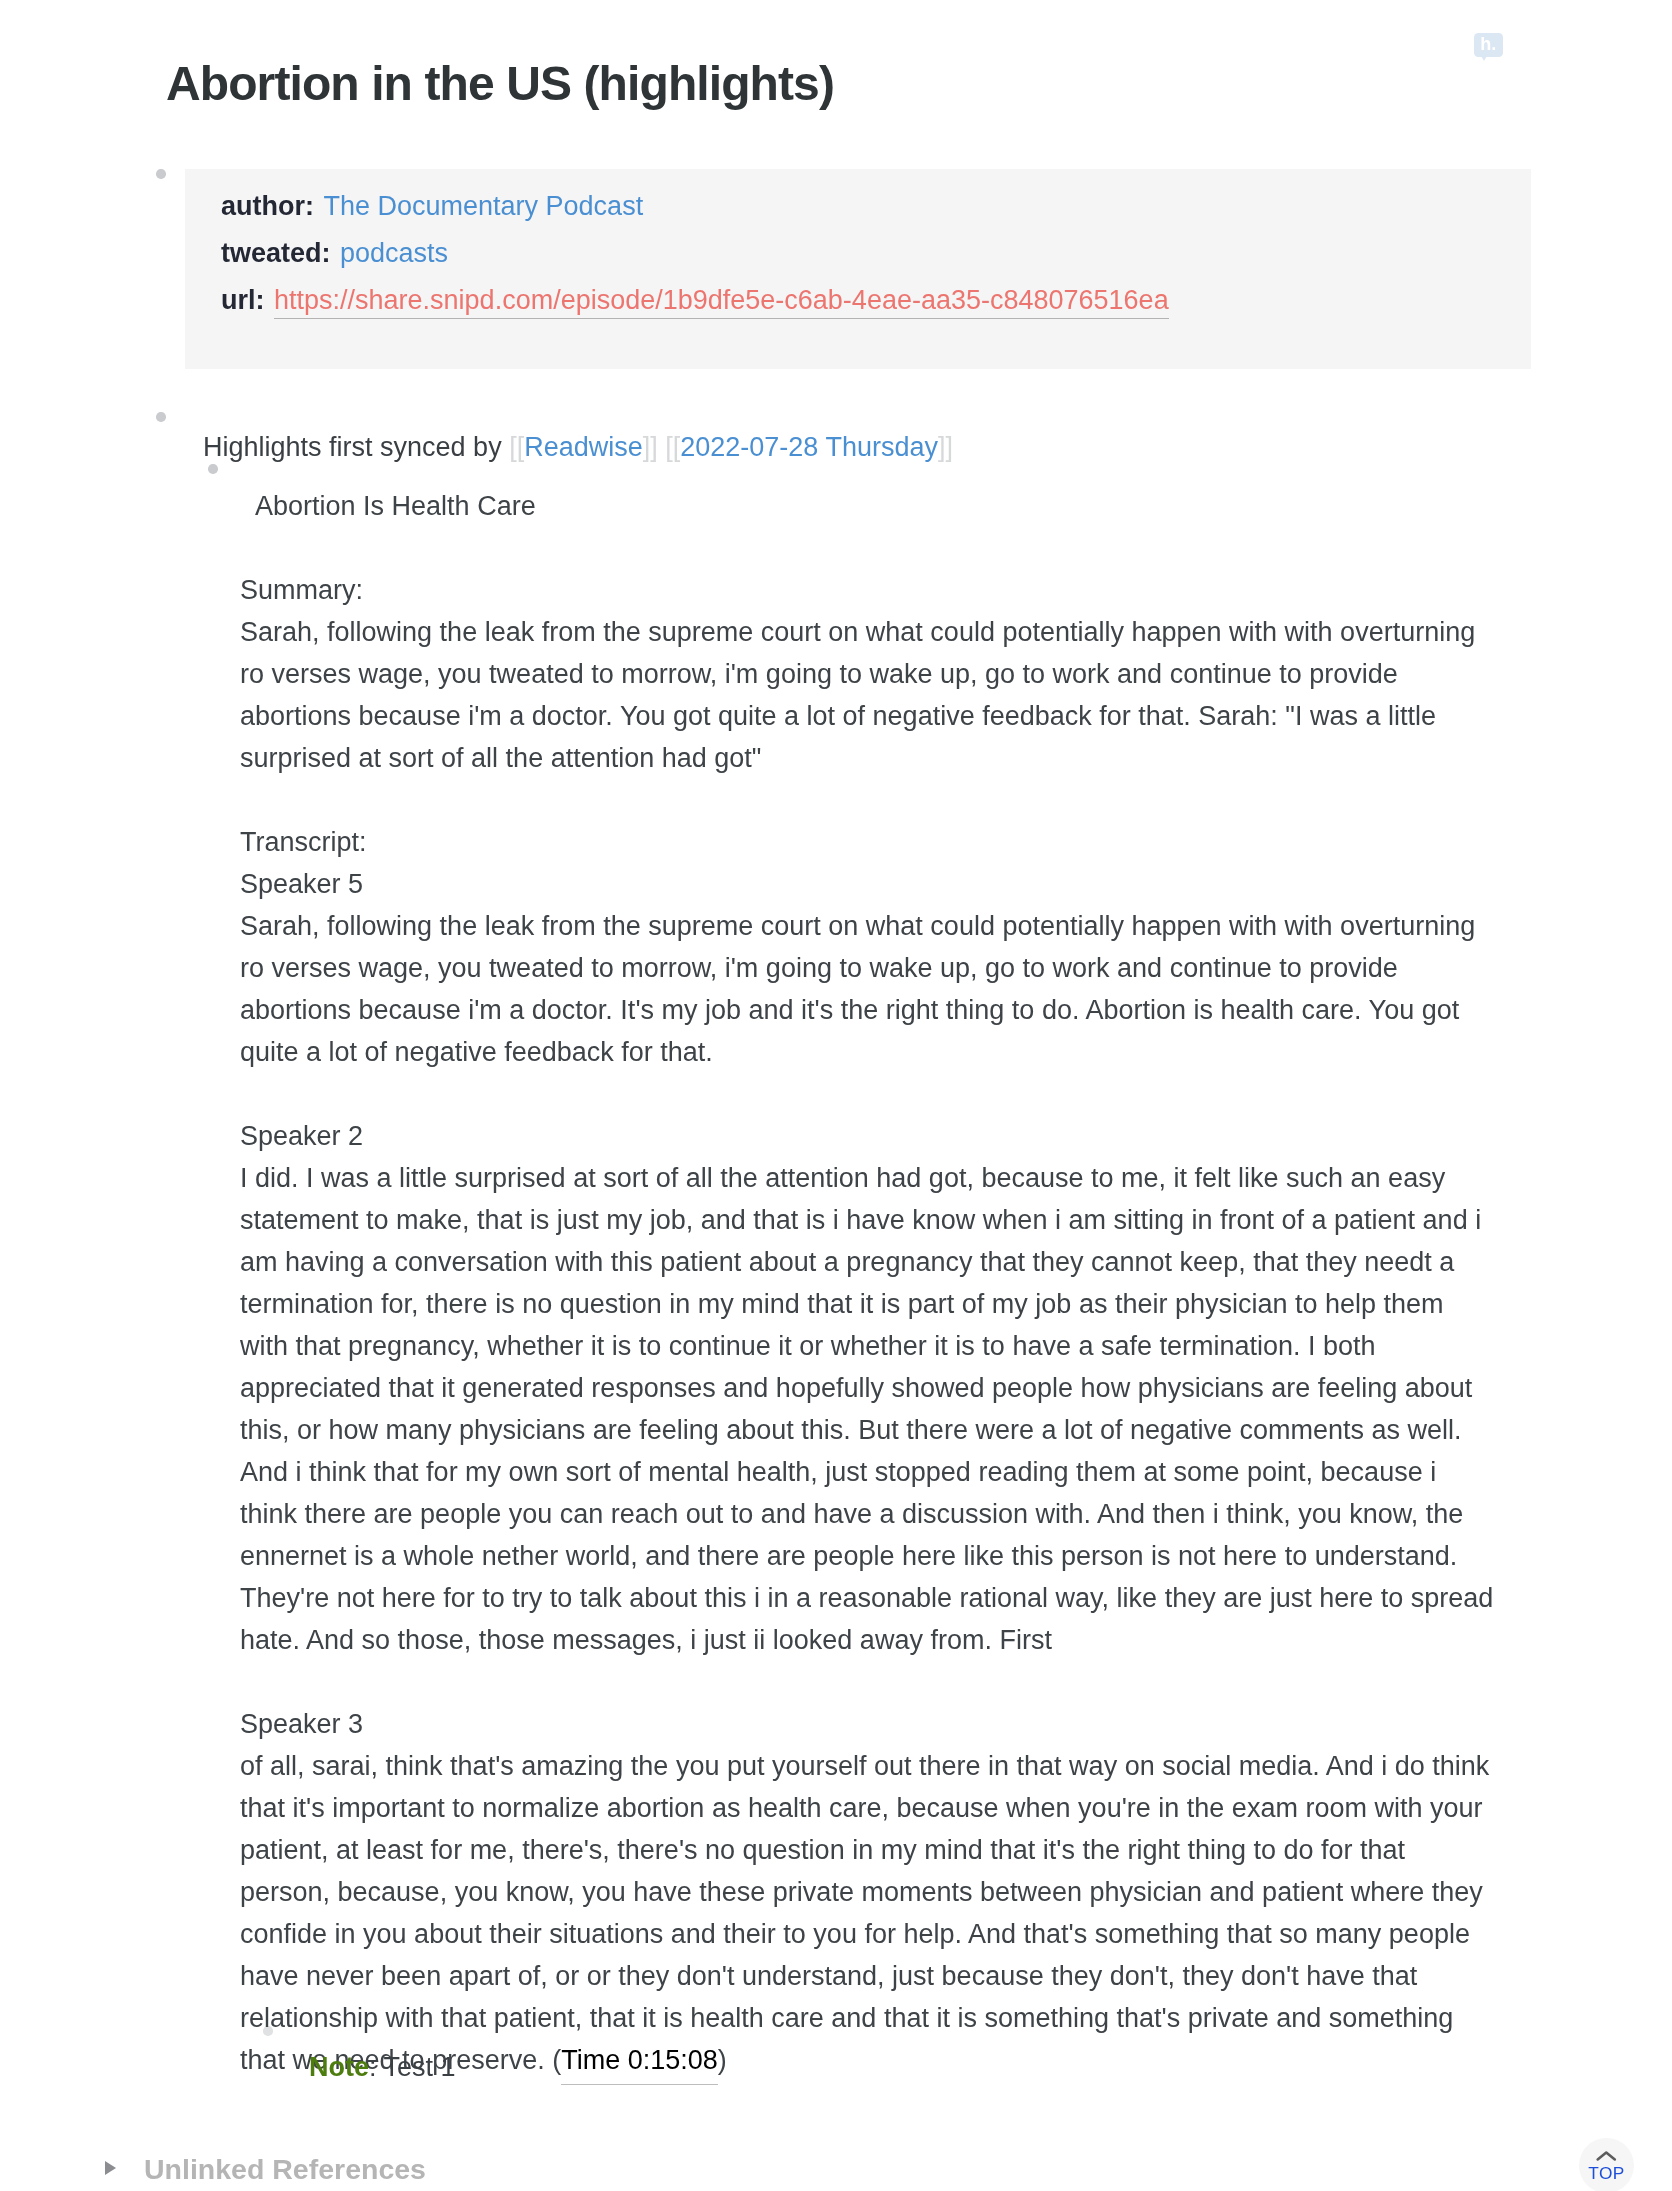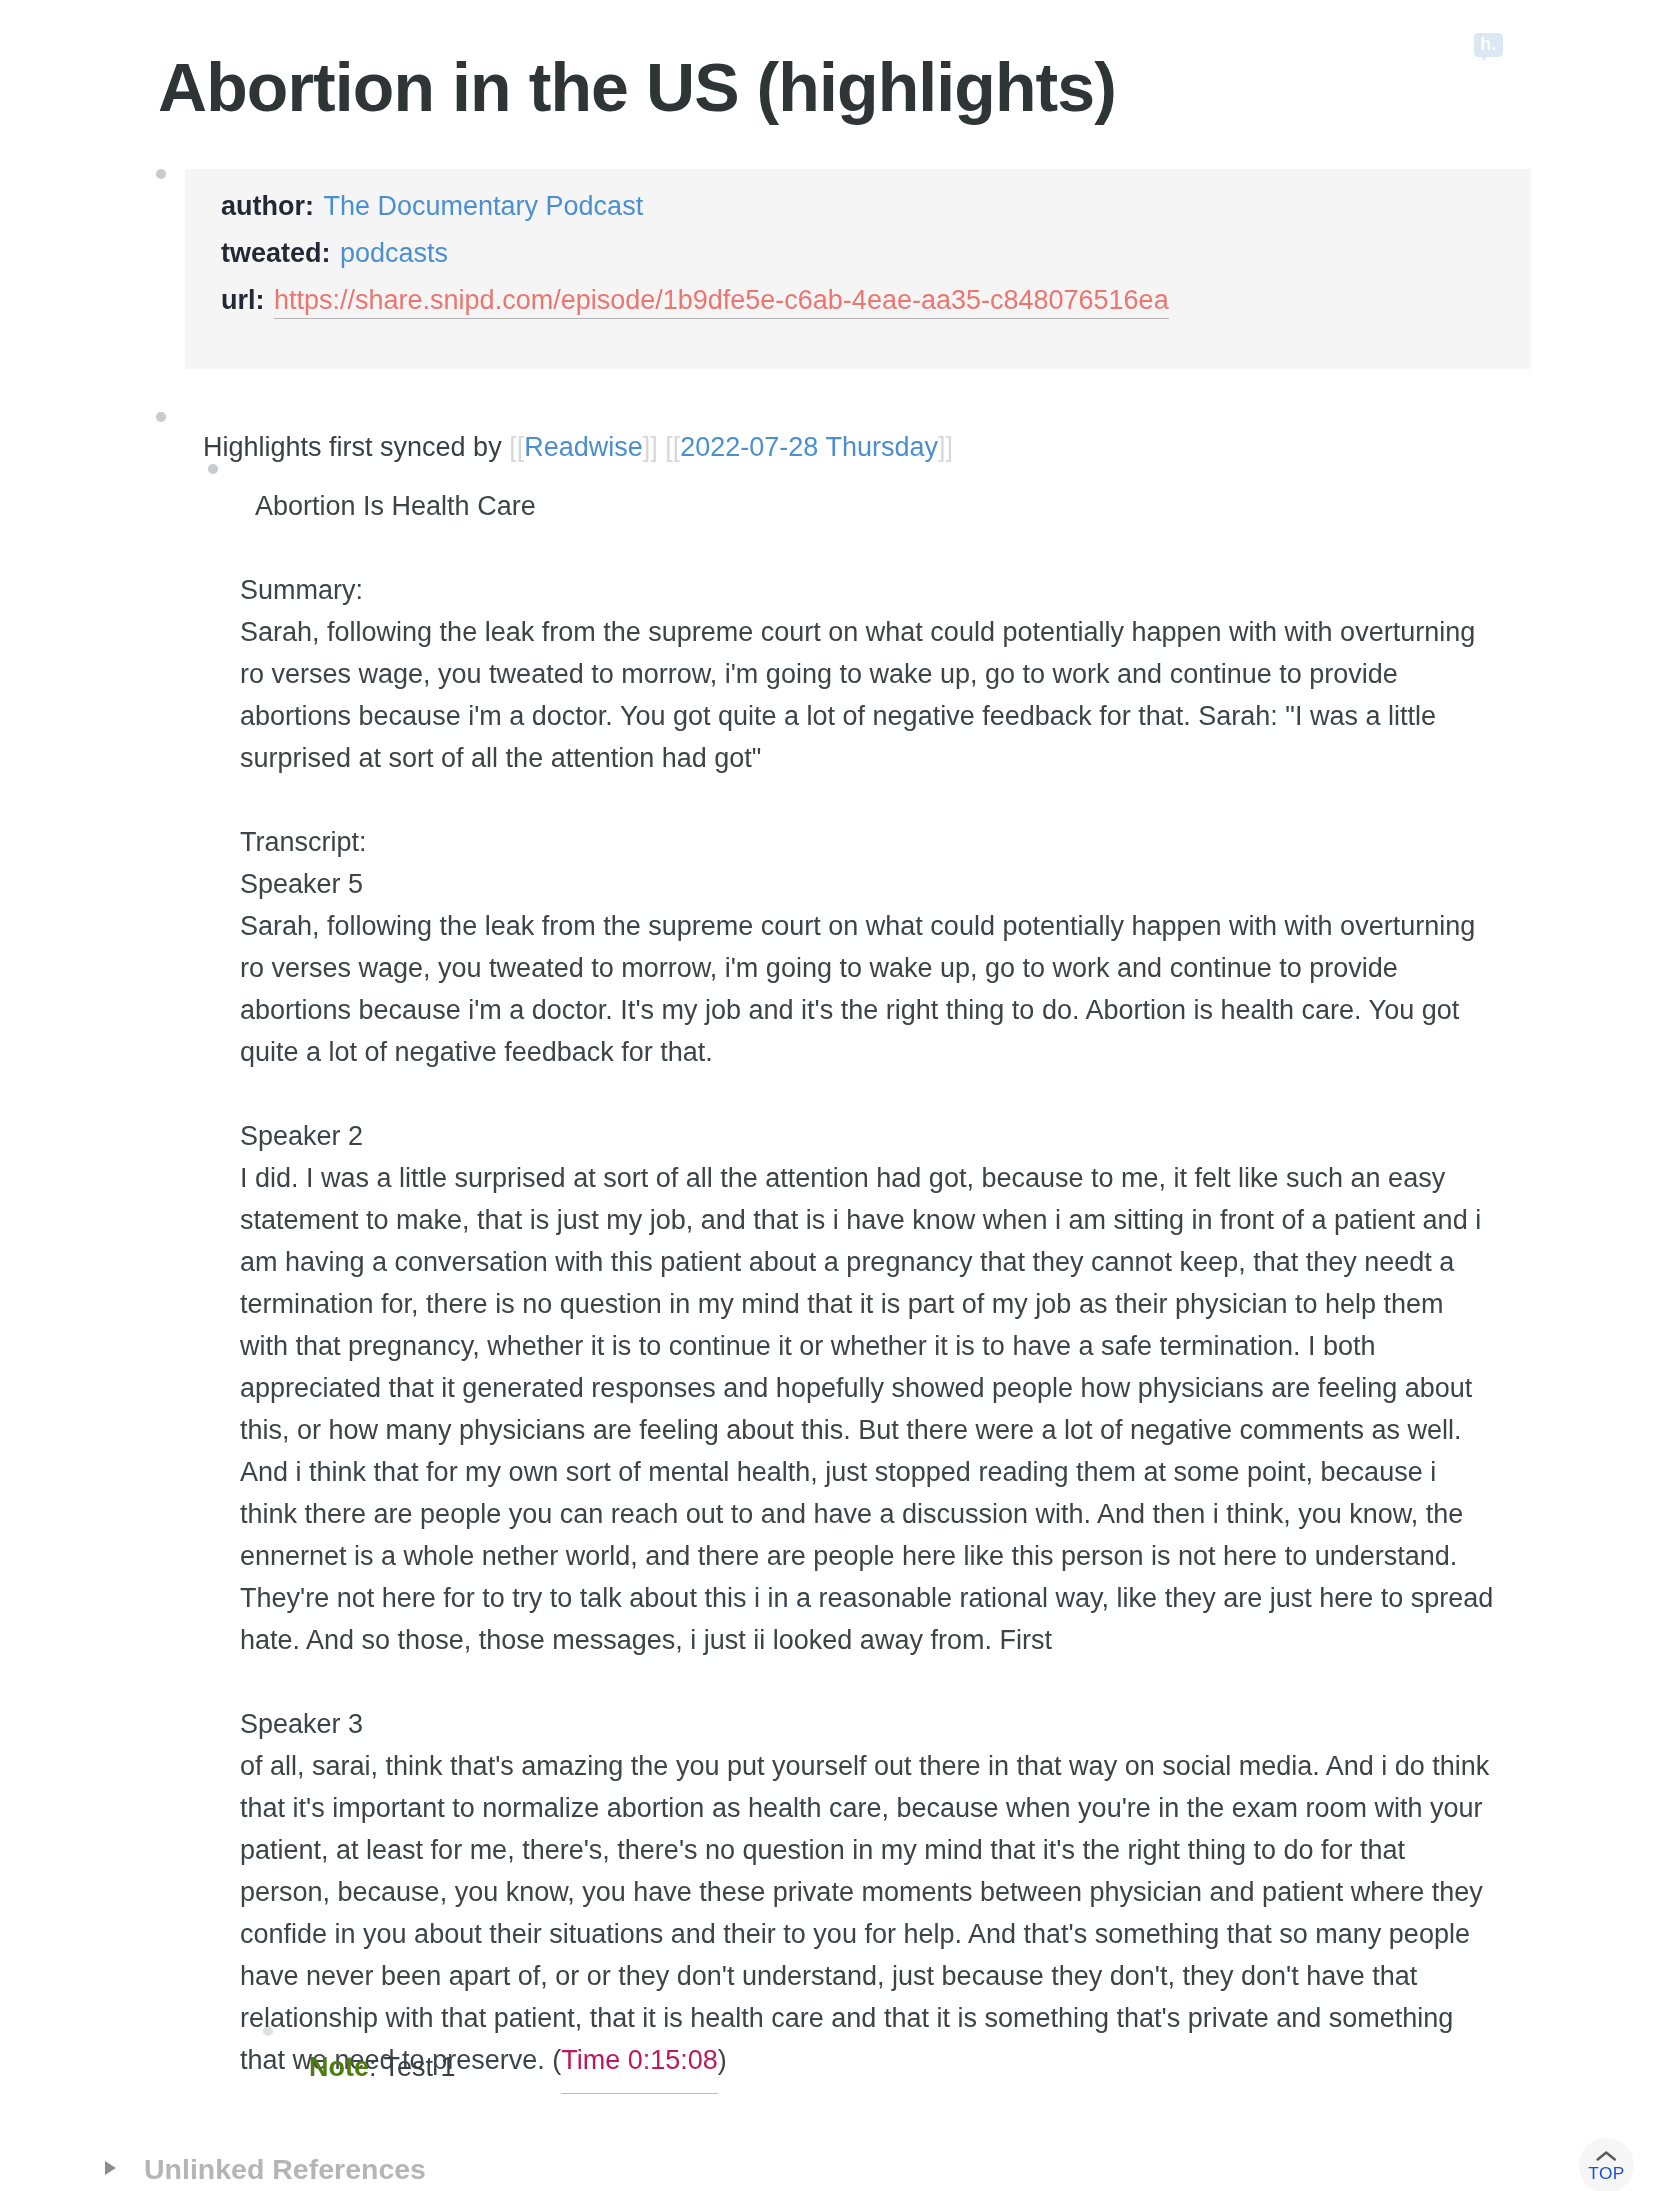--- a/index.html
+++ b/index.html
@@ -9,24 +9,24 @@
     font-family: "Liberation Sans", "DejaVu Sans", sans-serif;
     position: relative;
     overflow: hidden;
     color: #3e4348;
   }
   .abs { position: absolute; }
 
   
   .page-title {
     left: 150px; top: 40px;
-    font-size: 68px; font-weight: 700;
+    font-size: 48px; font-weight: 700;
     letter-spacing: -0.9px;
     color: #2f3437;
-    margin: 8px;
+    margin: 16px;
   }
 
   
   .hypo-logo {
     left: 1474px; top: 33px;
     width: 28.5px; height: 24px;
     background: #dce7f4;
     border-radius: 4.3px;
     color: #ffffff;
     font-size: 18px; font-weight: 700;
@@ -84,23 +84,23 @@
   
   .content-block {
     left: 240px; top: 443px;
     width: 1256px;
     font-size: 27px;
     line-height: 42px;
     color: #3e4348;
     white-space: pre-wrap;
   }
   .time-link {
-    color: #be185d; text-decoration: none; cursor: pointer;
+    color: #000000; text-decoration: none; cursor: pointer;
     border-bottom: 1.7px solid #bdbdbd;
-    padding-bottom: 18px;
+    padding-bottom: 9px;
   }
 
   
   .note-line {
     left: 294px; top: 2021px;
     font-size: 27px;
     color: #3a3f44;
     white-space: pre-wrap;
   }
   .note-key { font-weight: 700; color: #4d7c0f; }

